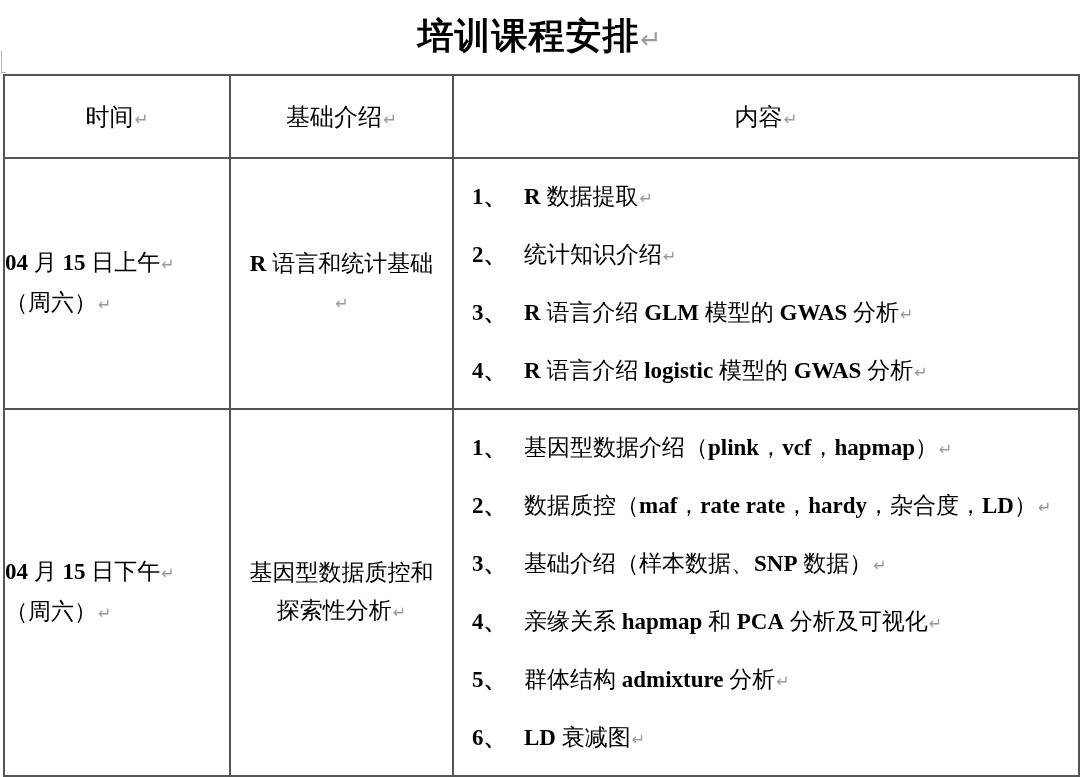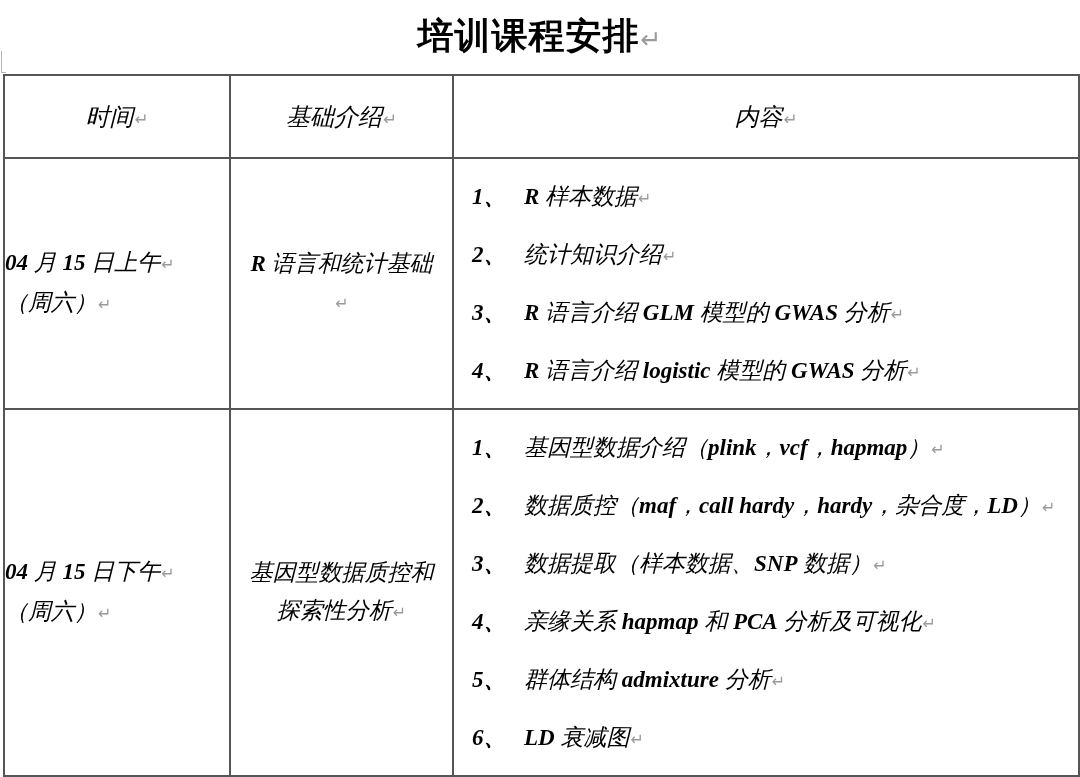--- a/index.html
+++ b/index.html
@@ -43,21 +43,20 @@
       border-left: 1px solid #b5b5b5;
       border-bottom: 1px solid #b5b5b5;
     }
     table.schedule {
       position: absolute;
       left: 3px;
       top: 74px;
       width: 1075px;
       border-collapse: collapse;
       table-layout: fixed;
-      font-style: italic;
     }
     table.schedule td, table.schedule th {
       border: 2px solid #555;
       padding: 0;
       vertical-align: middle;
     }
     col.c1 { width: 226px; }
     col.c2 { width: 223px; }
     col.c3 { width: 626px; }
     tr.header-row { height: 83px; }
@@ -124,21 +123,21 @@
     <td class="time-cell">
       <div><span class="b">04</span><span> 月 </span><span class="b">15</span><span> 日上午</span><span class="mark">↵</span></div>
       <div><span>（周六）</span><span class="mark">↵</span></div>
     </td>
     <td class="subject-cell bold-lead">
       <span class="lead">R</span><span> 语言和统计基础</span><span class="mark">↵</span>
     </td>
     <td class="content-cell">
           <div class="item">
             <span class="num">1、</span>
-            <span class="text"><span class="b">R</span><span> 样本数据</span><span class="mark">↵</span></span>
+            <span class="text"><span class="b">R</span><span> 数据提取</span><span class="mark">↵</span></span>
           </div>
           <div class="item">
             <span class="num">2、</span>
             <span class="text"><span>统计知识介绍</span><span class="mark">↵</span></span>
           </div>
           <div class="item">
             <span class="num">3、</span>
             <span class="text"><span class="b">R</span><span> 语言介绍 </span><span class="b">GLM</span><span> 模型的 </span><span class="b">GWAS</span><span> 分析</span><span class="mark">↵</span></span>
           </div>
           <div class="item">
@@ -156,25 +155,25 @@
     <td class="subject-cell">
       <span>基因型数据质控和探索性分析</span><span class="mark">↵</span>
     </td>
     <td class="content-cell">
           <div class="item">
             <span class="num">1、</span>
             <span class="text"><span>基因型数据介绍（</span><span class="b">plink</span><span>，</span><span class="b">vcf</span><span>，</span><span class="b">hapmap</span><span>）</span><span class="mark">↵</span></span>
           </div>
           <div class="item">
             <span class="num">2、</span>
-            <span class="text"><span>数据质控（</span><span class="b">maf</span><span>，</span><span class="b">call hardy</span><span>，</span><span class="b">hardy</span><span>，杂合度，</span><span class="b">LD</span><span>）</span><span class="mark">↵</span></span>
+            <span class="text"><span>数据质控（</span><span class="b">maf</span><span>，</span><span class="b">rate rate</span><span>，</span><span class="b">hardy</span><span>，杂合度，</span><span class="b">LD</span><span>）</span><span class="mark">↵</span></span>
           </div>
           <div class="item">
             <span class="num">3、</span>
-            <span class="text"><span>数据提取（样本数据、</span><span class="b">SNP</span><span> 数据）</span><span class="mark">↵</span></span>
+            <span class="text"><span>基础介绍（样本数据、</span><span class="b">SNP</span><span> 数据）</span><span class="mark">↵</span></span>
           </div>
           <div class="item">
             <span class="num">4、</span>
             <span class="text"><span>亲缘关系 </span><span class="b">hapmap</span><span> 和 </span><span class="b">PCA</span><span> 分析及可视化</span><span class="mark">↵</span></span>
           </div>
           <div class="item">
             <span class="num">5、</span>
             <span class="text"><span>群体结构 </span><span class="b">admixture</span><span> 分析</span><span class="mark">↵</span></span>
           </div>
           <div class="item">

